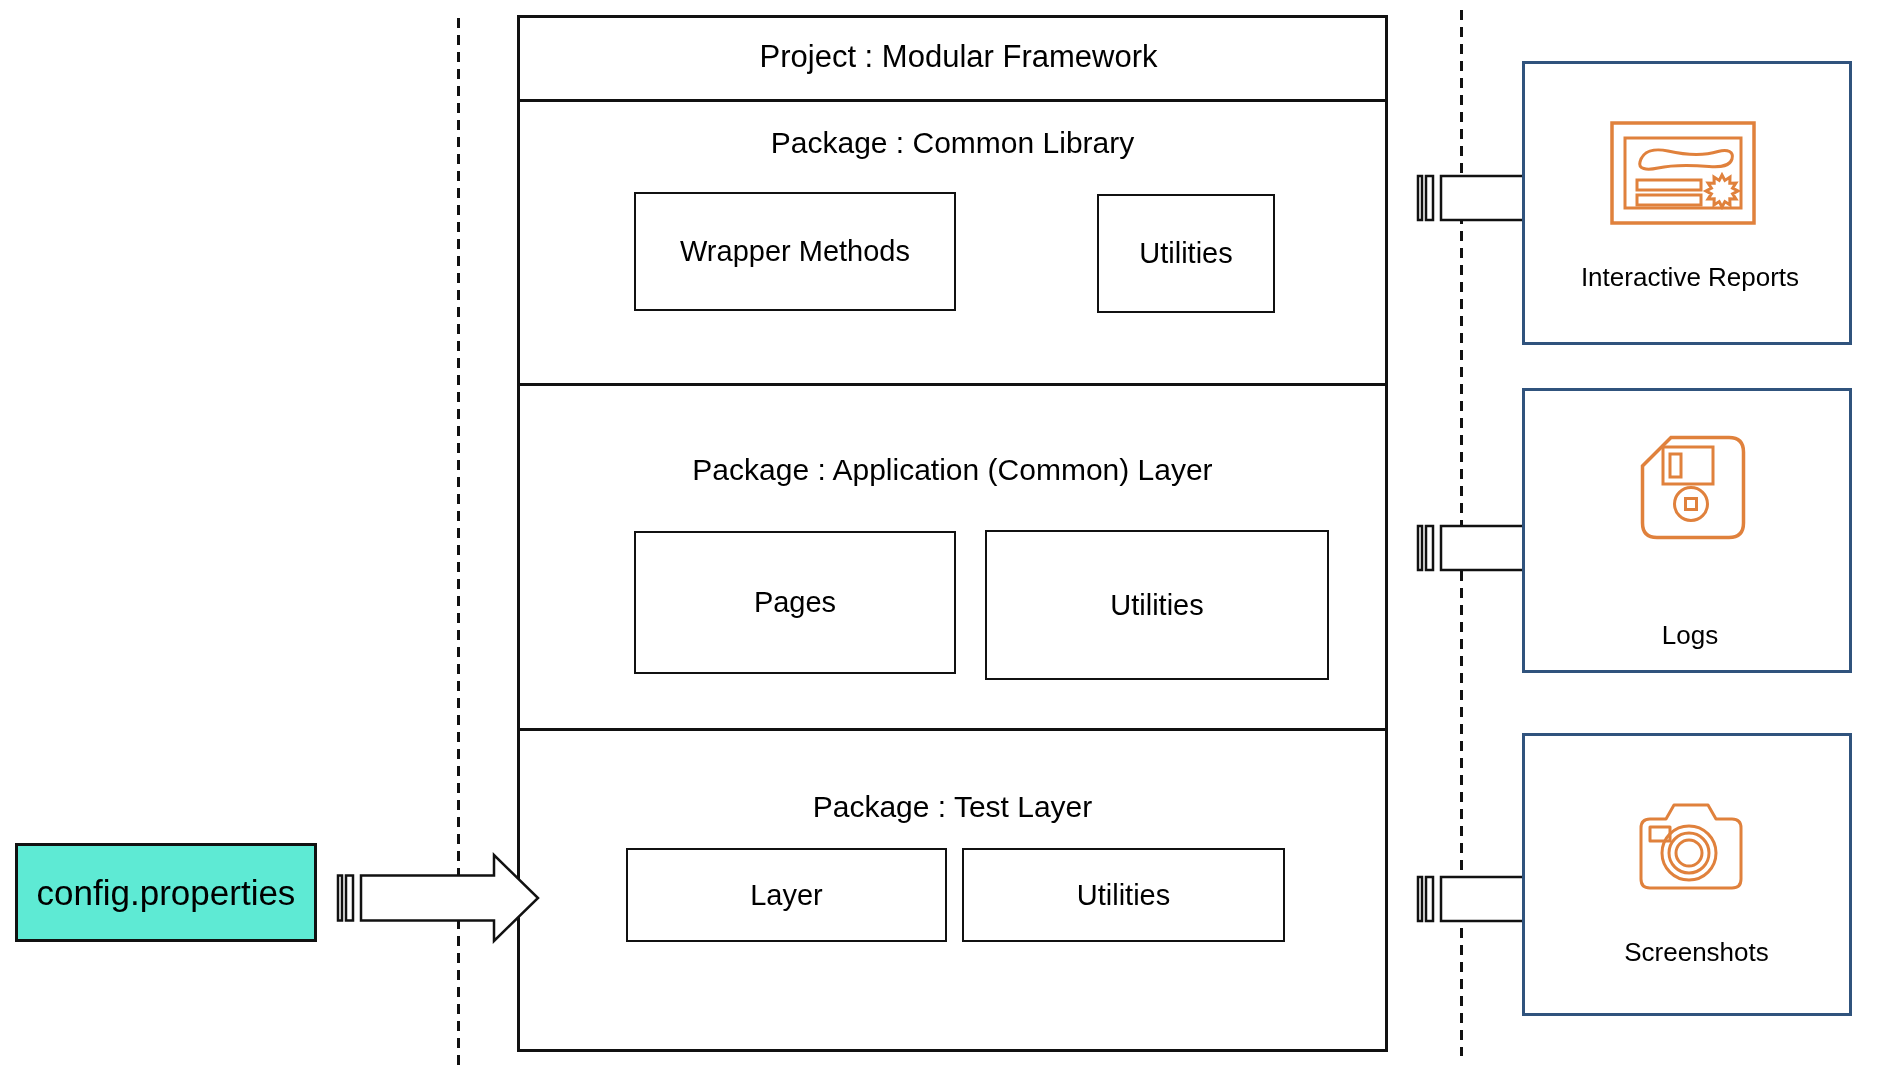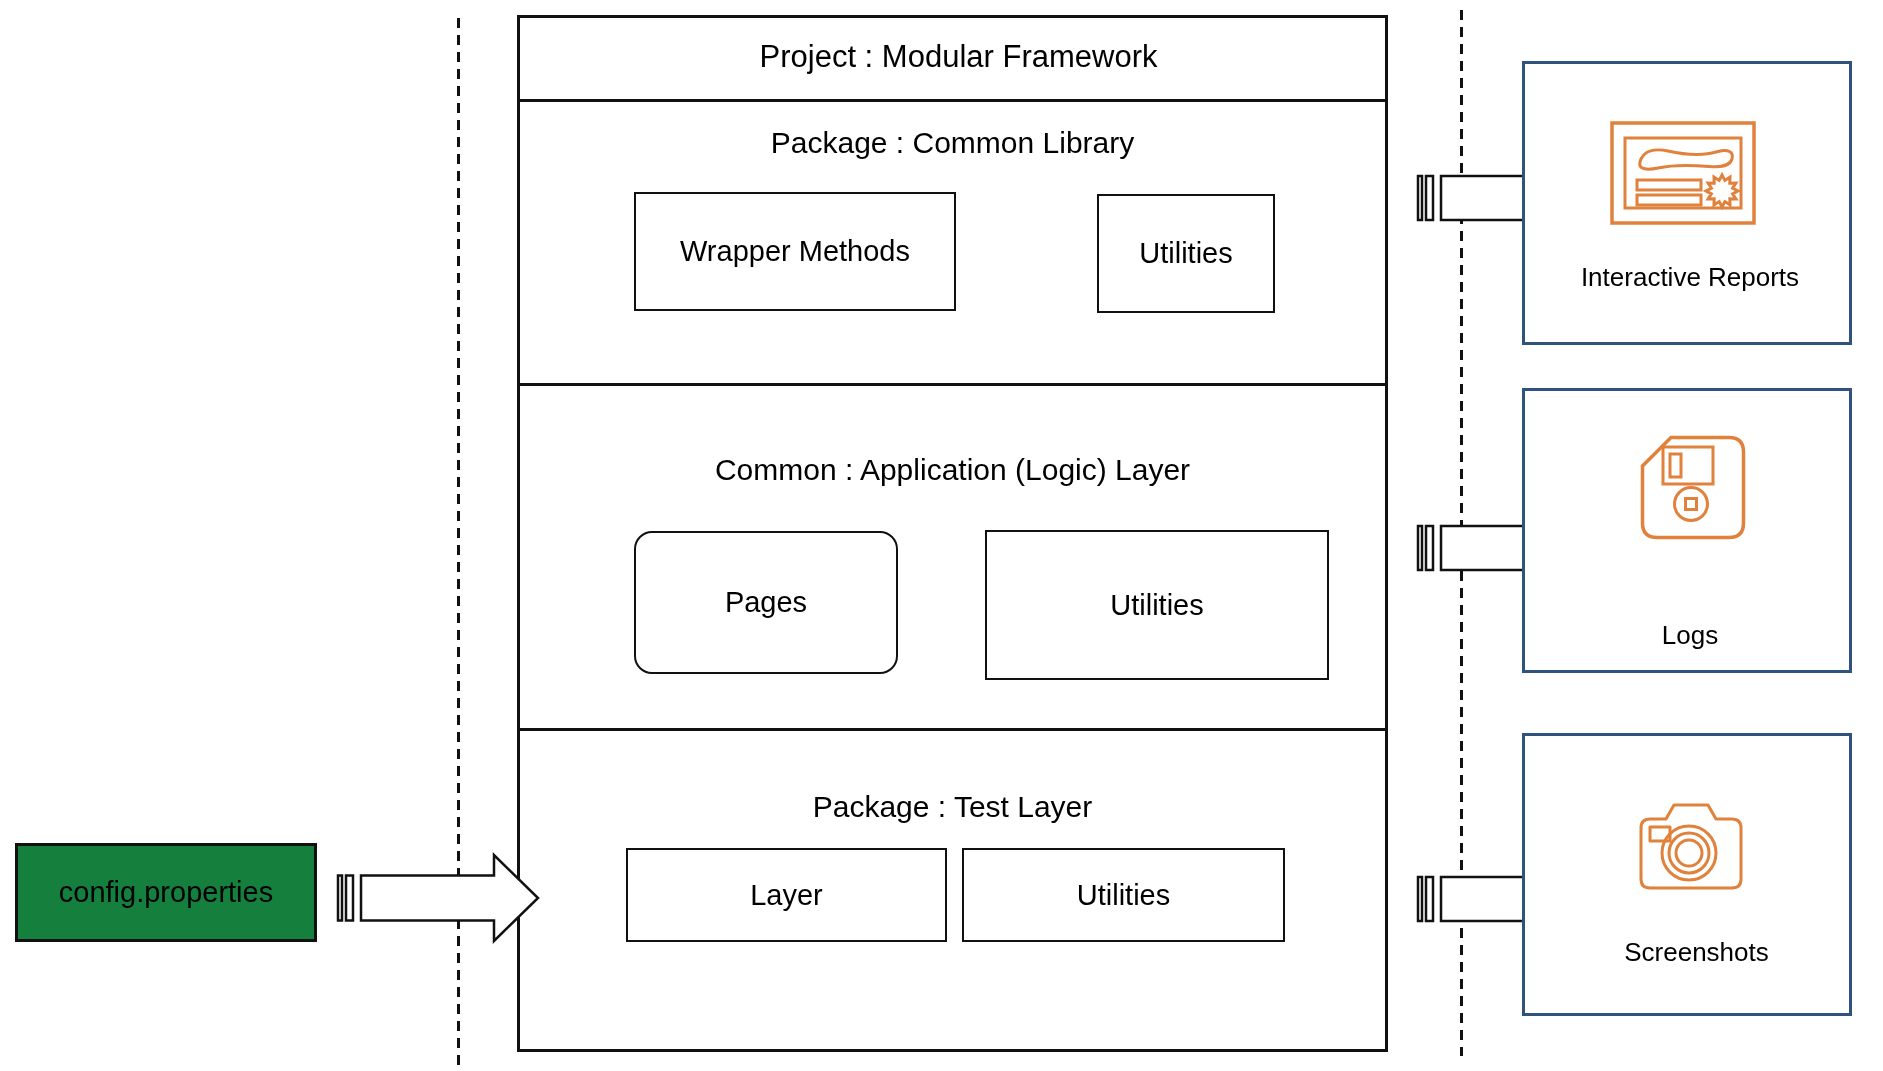--- a/index.html
+++ b/index.html
@@ -29,21 +29,21 @@
 
   .project-title{font-size:31px;color:#000;}
   .pkg-title{font-size:30px;color:#000;}
 
   .module-box{
     border:2px solid var(--ink);background:#fff;
     font-size:29px;color:#000;
   }
 
   .config-box{
-    border:3px solid var(--ink);background:#15803d;font-size:29px;color:#000;
+    border:3px solid var(--ink);background:#5eead4;font-size:35px;color:#000;
   }
 
   
   .out-box{border:3px solid var(--blue);background:#fff;}
   .out-label{font-size:26px;color:#000;}
 
   .icon{color:var(--orange);}
   svg{display:block;}
   .arrow svg{overflow:visible;}
 </style>
@@ -63,22 +63,22 @@
   <div class="abs center project-title" style="left:520px;top:18px;width:865px;height:78px;padding-left:12px;">Project : Modular Framework</div>
 
   <div class="abs center pkg-title" style="left:520px;top:126px;width:865px;height:34px;">Package : Common Library</div>
   <div class="abs center module-box" style="left:634px;top:192px;width:322px;height:119px;">
     <span>Wrapper Methods</span>
   </div>
   <div class="abs center module-box" style="left:1097px;top:194px;width:178px;height:119px;">
     <span>Utilities</span>
   </div>
 
-  <div class="abs center pkg-title" style="left:520px;top:453px;width:865px;height:34px;">Common : Application (Logic) Layer</div>
-  <div class="abs center module-box" style="left:634px;top:531px;width:264px;height:143px;border-radius:18px;">
+  <div class="abs center pkg-title" style="left:520px;top:453px;width:865px;height:34px;">Package : Application (Common) Layer</div>
+  <div class="abs center module-box" style="left:634px;top:531px;width:322px;height:143px;">
     <span>Pages</span>
   </div>
   <div class="abs center module-box" style="left:985px;top:530px;width:344px;height:150px;">
     <span>Utilities</span>
   </div>
 
   <div class="abs center pkg-title" style="left:520px;top:790px;width:865px;height:34px;text-align:right;">Package : Test Layer</div>
   <div class="abs center module-box" style="left:626px;top:848px;width:321px;height:94px;">
     <span>Layer</span>
   </div>

